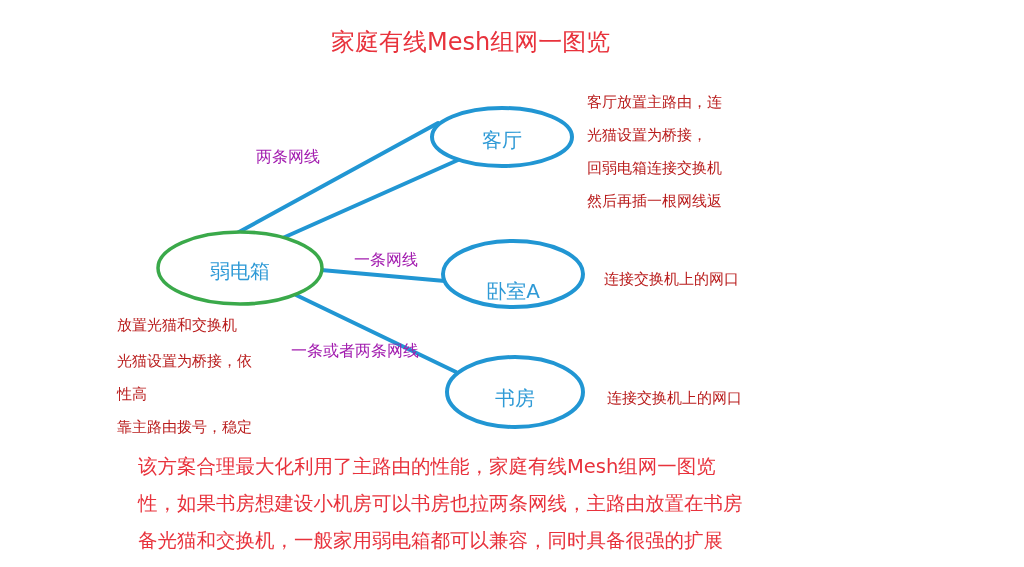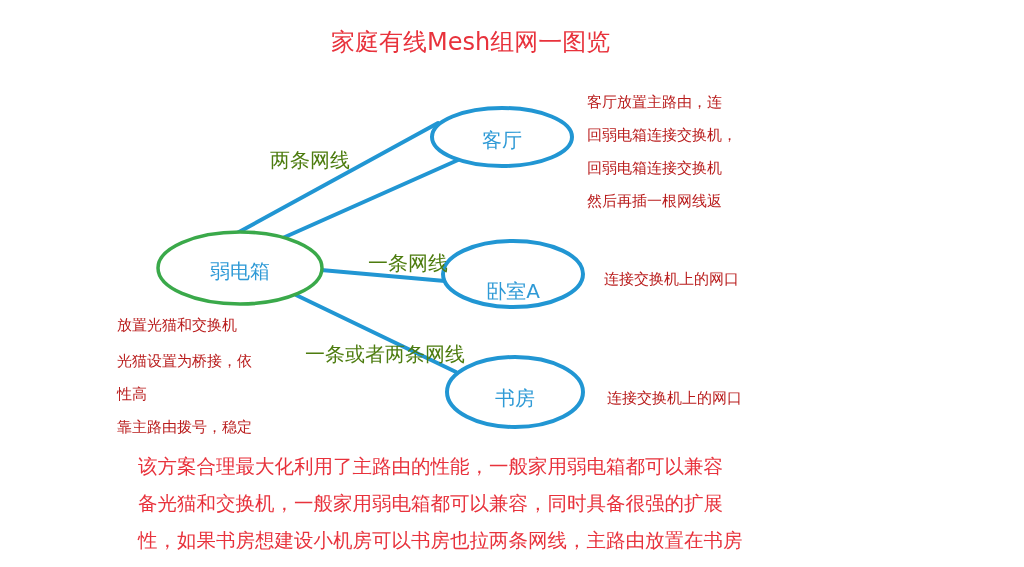--- a/index.html
+++ b/index.html
@@ -2,21 +2,21 @@
 <html><head>
 <meta charset="utf-8">
 <style>
   html, body { margin:0; padding:0; }
   body { width:1024px; height:567px; background:#ffffff; position:relative; overflow:hidden;
          font-family:"DejaVu Sans","Liberation Sans",sans-serif; }
   svg.diagram { position:absolute; left:0; top:0; }
   .t { position:absolute; white-space:nowrap; }
   .title { left:312px; top:26px; font-size:24px; color:#e8323c;margin-left:19px; }
   .node-label { font-size:20px; color:#2f9ad6; text-align:center; }
-  .edge-label { font-size:20px; color:#4d7c0f;margin-left:14px; }
+  .edge-label { font-size:16px; color:#a21caf; }
   .note { font-size:15px; color:#b91c1c; line-height:33px; }
   .summary { left:138px; top:448px; font-size:19.5px; color:#e8323c; line-height:37px; white-space:normal; width:740px; }
   .summary div { white-space:nowrap; }
 </style>
 </head>
 <body>
 
 <svg class="diagram" width="1024" height="567" viewBox="0 0 1024 567">
 
   <line x1="228" y1="238" x2="438" y2="123" stroke="#2196d3" stroke-width="4" stroke-linecap="round"></line>
@@ -36,30 +36,30 @@
 <div class="t node-label" style="left:200px; top:258px; width:80px;">弱电箱</div>
 <div class="t node-label" style="left:478px; top:270px; width:70px;margin-top:8px;">卧室A</div>
 <div class="t node-label" style="left:485px; top:385px; width:60px;">书房</div>
 
 <div class="t edge-label" style="left:256px; top:147px;">两条网线</div>
 <div class="t edge-label" style="left:354px; top:250px;">一条网线</div>
 <div class="t edge-label" style="left:291px; top:341px;">一条或者两条网线</div>
 
 <div class="t note" style="left:587px; top:86px;">
   <div>客厅放置主路由，连</div>
-  <div>回弱电箱连接交换机，</div>
+  <div>光猫设置为桥接，</div>
   <div>回弱电箱连接交换机</div>
   <div>然后再插一根网线返</div>
 </div>
 <div class="t note" style="left:604px; top:263px;">连接交换机上的网口</div>
 <div class="t note" style="left:607px; top:382px;">连接交换机上的网口</div>
 <div class="t note" style="left:117px; top:309px;">放置光猫和交换机</div>
 <div class="t note" style="left:117px; top:345px; line-height:33px;">
   <div>光猫设置为桥接，依</div>
   <div>性高</div>
   <div>靠主路由拨号，稳定</div>
 </div>
 
 <div class="t summary">
-  <div>该方案合理最大化利用了主路由的性能，一般家用弱电箱都可以兼容</div>
+  <div>该方案合理最大化利用了主路由的性能，家庭有线Mesh组网一图览</div>
+  <div>性，如果书房想建设小机房可以书房也拉两条网线，主路由放置在书房</div>
   <div>备光猫和交换机，一般家用弱电箱都可以兼容，同时具备很强的扩展</div>
-  <div>性，如果书房想建设小机房可以书房也拉两条网线，主路由放置在书房</div>
 </div>
 
 </body></html>

